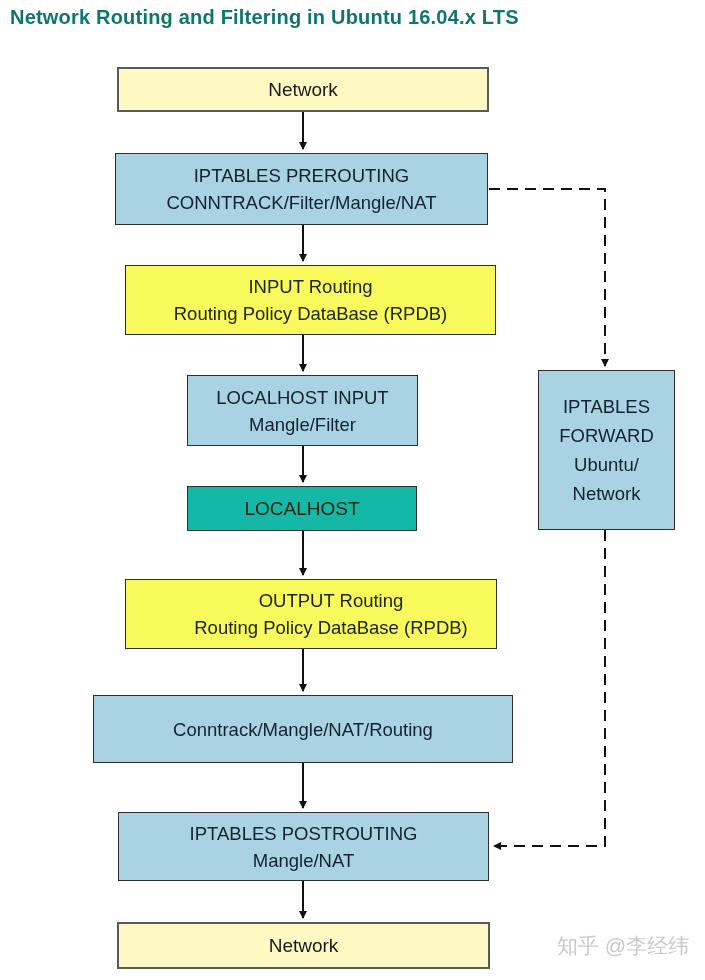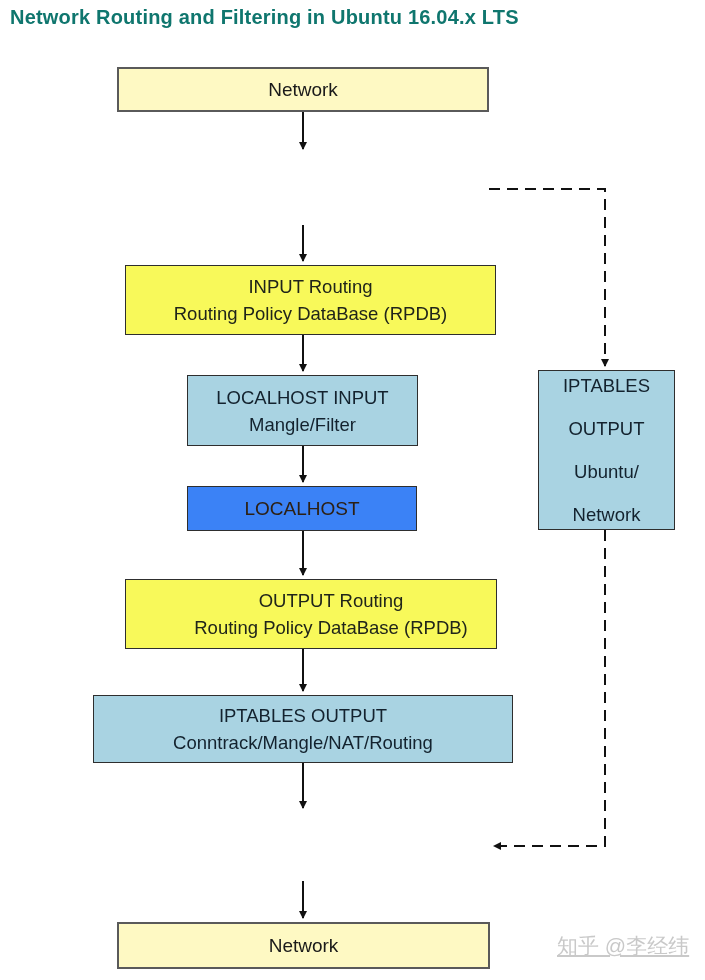--- a/index.html
+++ b/index.html
@@ -48,48 +48,47 @@
     background: #a9d3e2;
     border: 1.5px solid #2e2e2e;
   }
   .routing-box {
     background: #f8f95a;
     border: 1.5px solid #2e2e2e;
     color: #20251a;
     margin-left: 8px;
   }
   .localhost-box {
-    background: #3b82f6;
+    background: #14b8a6;
     border: 1.5px solid #2e2e2e;
     color: #2d2013;
     font-size: 19px;
     justify-content: center;
   }
-  .forward-box { line-height: 29px; justify-content: space-between; }
+  .forward-box { line-height: 29px; }
 
   
   .n-network-top    { left: 117px; top: 67px;  width: 372px; height: 45px; }
   .n-prerouting     { left: 115px; top: 153px; width: 373px; height: 72px; }
   .n-input-routing  { left: 117px; top: 265px; width: 371px; height: 70px; }
   .n-iptables-input { left: 187px; top: 375px; width: 231px; height: 71px; }
   .n-localhost      { left: 187px; top: 486px; width: 230px; height: 45px; }
   .n-output-routing { left: 117px; top: 579px; width: 372px; height: 70px; padding-left: 40px; }
   .n-iptables-output{ left: 93px;  top: 695px; width: 420px; height: 68px; }
   .n-forward        { left: 538px; top: 370px; width: 137px; height: 160px; }
   .n-postrouting    { left: 118px; top: 812px; width: 371px; height: 69px; }
   .n-network-bottom { left: 117px; top: 922px; width: 373px; height: 47px; }
 
   .watermark {
     position: absolute;
     left: 557px;
     top: 932px;
     font-size: 21px;
     color: #c9c9c9;
     white-space: nowrap;
-    text-decoration: underline;
   }
 </style>
 </head>
 <body>
 
 <div class="canvas">
 
   <div class="title">Network Routing and Filtering in Ubuntu 16.04.x LTS</div>
 
   <svg class="connectors" viewBox="0 0 705 980" xmlns="http://www.w3.org/2000/svg">
@@ -109,20 +108,24 @@
     <line x1="303" y1="881" x2="303" y2="918" stroke="#111" stroke-width="2" marker-end="url(#ah)"></line>
 
     <path d="M489,189 L605,189 L605,366" fill="none" stroke="#111" stroke-width="2" stroke-dasharray="11,7" marker-end="url(#ah)"></path>
     <path d="M605,530 L605,846 L494,846" fill="none" stroke="#111" stroke-width="2" stroke-dasharray="11,7" marker-end="url(#ah)"></path>
   </svg>
 
   <div class="node network-box n-network-top">
     <span>Network</span>
   </div>
 
+  <div class="node iptables-box n-prerouting">
+    <span>IPTABLES PREROUTING</span>
+    <span>CONNTRACK/Filter/Mangle/NAT</span>
+  </div>
 
   <div class="node routing-box n-input-routing">
     <span>INPUT Routing</span>
     <span>Routing Policy DataBase (RPDB)</span>
   </div>
 
   <div class="node iptables-box n-iptables-input">
     <span>LOCALHOST INPUT</span>
     <span>Mangle/Filter</span>
   </div>
@@ -130,31 +133,34 @@
   <div class="node localhost-box n-localhost">
     <span>LOCALHOST</span>
   </div>
 
   <div class="node routing-box n-output-routing">
     <span>OUTPUT Routing</span>
     <span>Routing Policy DataBase (RPDB)</span>
   </div>
 
   <div class="node iptables-box n-iptables-output">
-    <span>IPTABLES OUTPUT</span>
     <span>Conntrack/Mangle/NAT/Routing</span>
   </div>
 
   <div class="node iptables-box forward-box n-forward">
     <span>IPTABLES</span>
-    <span>OUTPUT</span>
+    <span>FORWARD</span>
     <span>Ubuntu/</span>
     <span>Network</span>
   </div>
 
+  <div class="node iptables-box n-postrouting">
+    <span>IPTABLES POSTROUTING</span>
+    <span>Mangle/NAT</span>
+  </div>
 
   <div class="node network-box n-network-bottom">
     <span>Network</span>
   </div>
 
   <div class="watermark">知乎 @李经纬</div>
 
 </div>
 
 </body></html>

